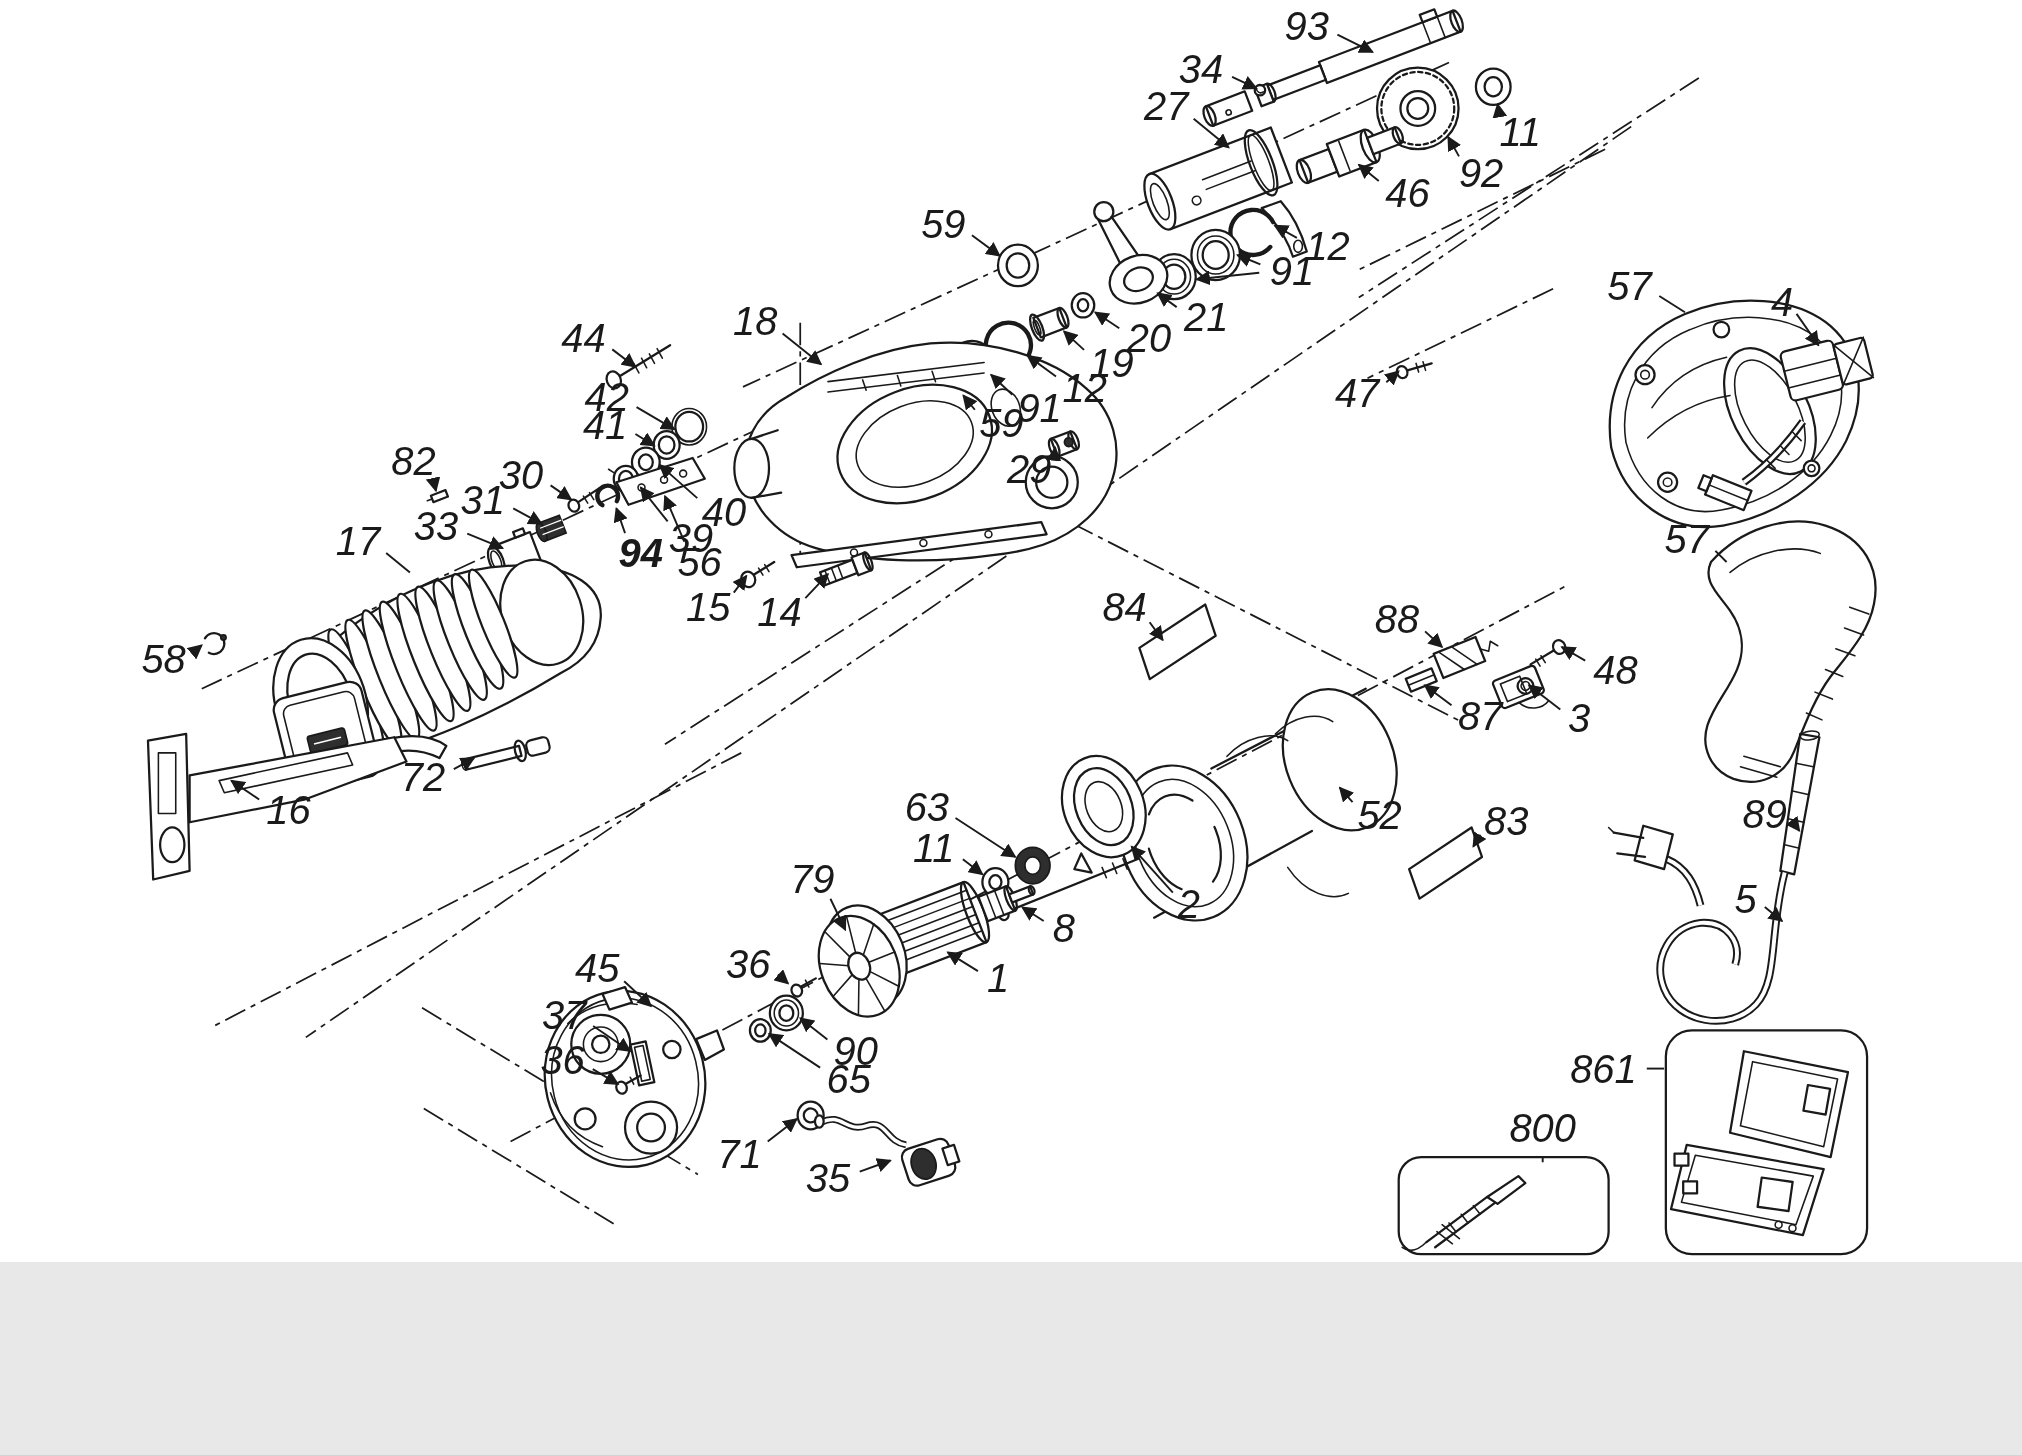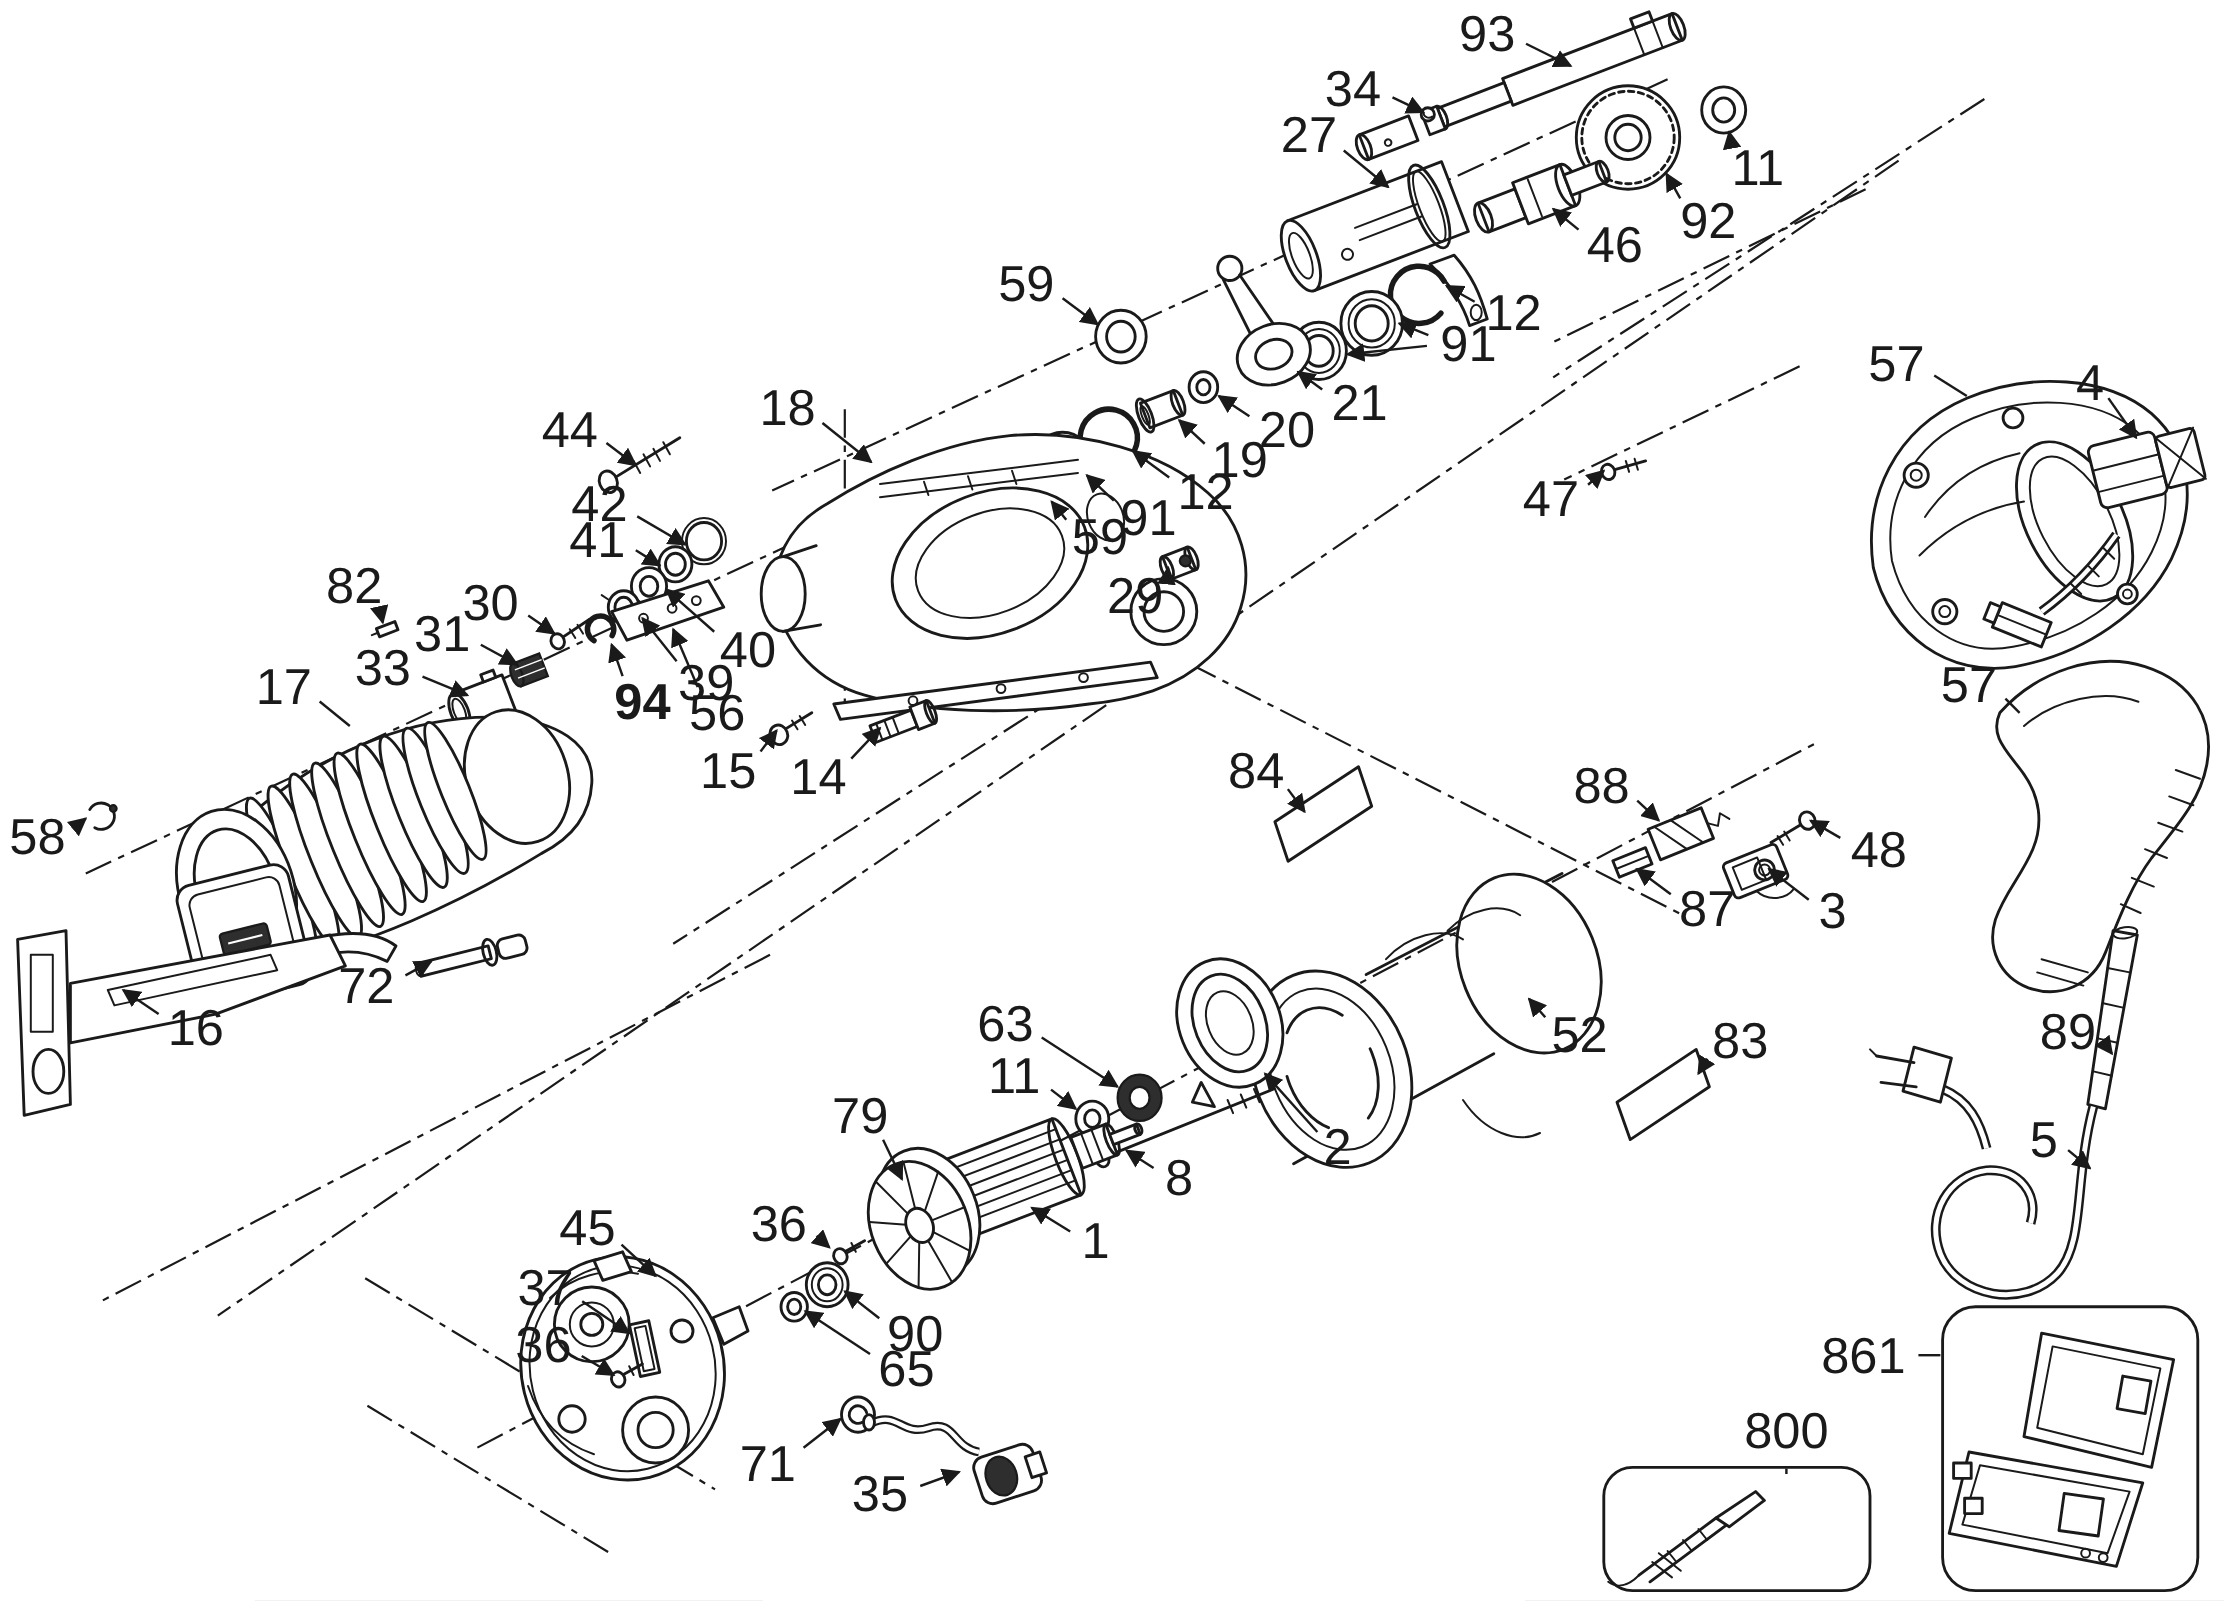--- a/index.html
+++ b/index.html
@@ -1,16 +1,16 @@
 <!DOCTYPE html>
 <html><head>
 <meta charset="utf-8">
 <style>
   html,body{margin:0;padding:0;background:#e8e8e8;}
-  .stage{position:relative;width:2022px;height:1455px;background:#ffffff;margin:0 auto;overflow:hidden;}
+  .stage{position:relative;width:2022px;height:1262px;background:#ffffff;margin:0 auto;overflow:hidden;font-style:italic;}
   svg{display:block;width:100%;height:100%;}
   .axis path{stroke:#1a1a1a;stroke-width:2;fill:none;stroke-dasharray:26 7 6 7;}
   .p{stroke:#1a1a1a;fill:none;stroke-width:2.6;stroke-linecap:round;stroke-linejoin:round;}
   .pw{stroke:#1a1a1a;fill:#ffffff;stroke-width:2.6;stroke-linecap:round;stroke-linejoin:round;}
   .thin{stroke-width:1.8;}
   .hv{stroke-width:5;}
   .dk{fill:#2e2e2e;stroke:#1a1a1a;stroke-width:2;}
   .leader{stroke:#1a1a1a;stroke-width:2.2;fill:none;}
   .callout-num{font-family:"Liberation Sans","DejaVu Sans",sans-serif;font-size:46px;font-weight:400;
     fill:#1a1a1a;text-anchor:middle;dominant-baseline:central;}

